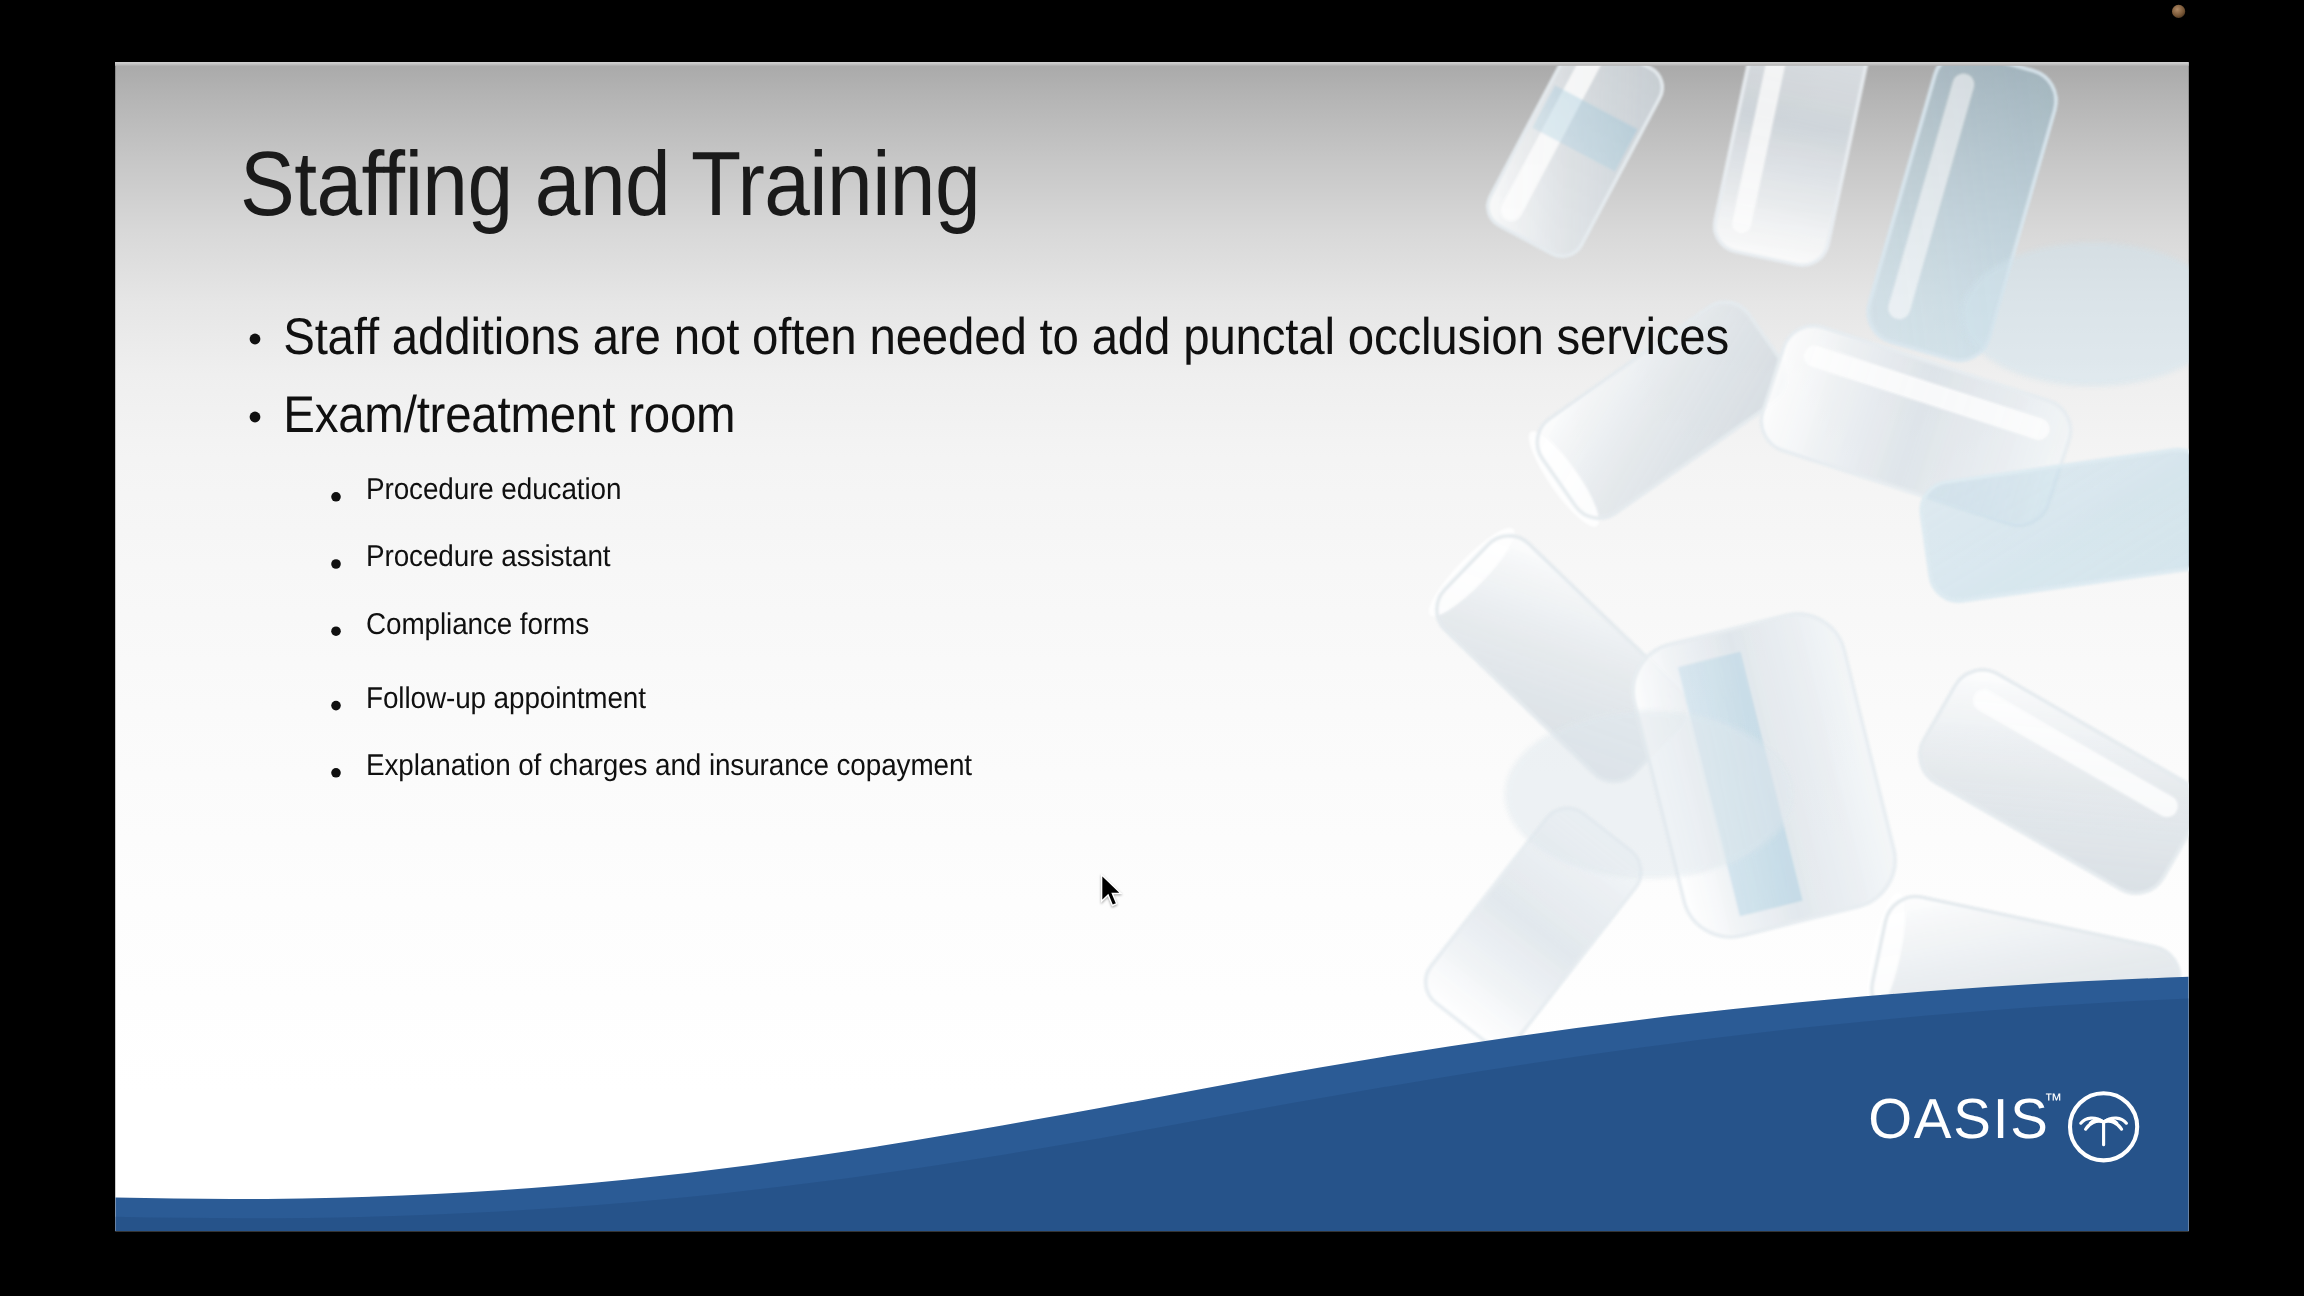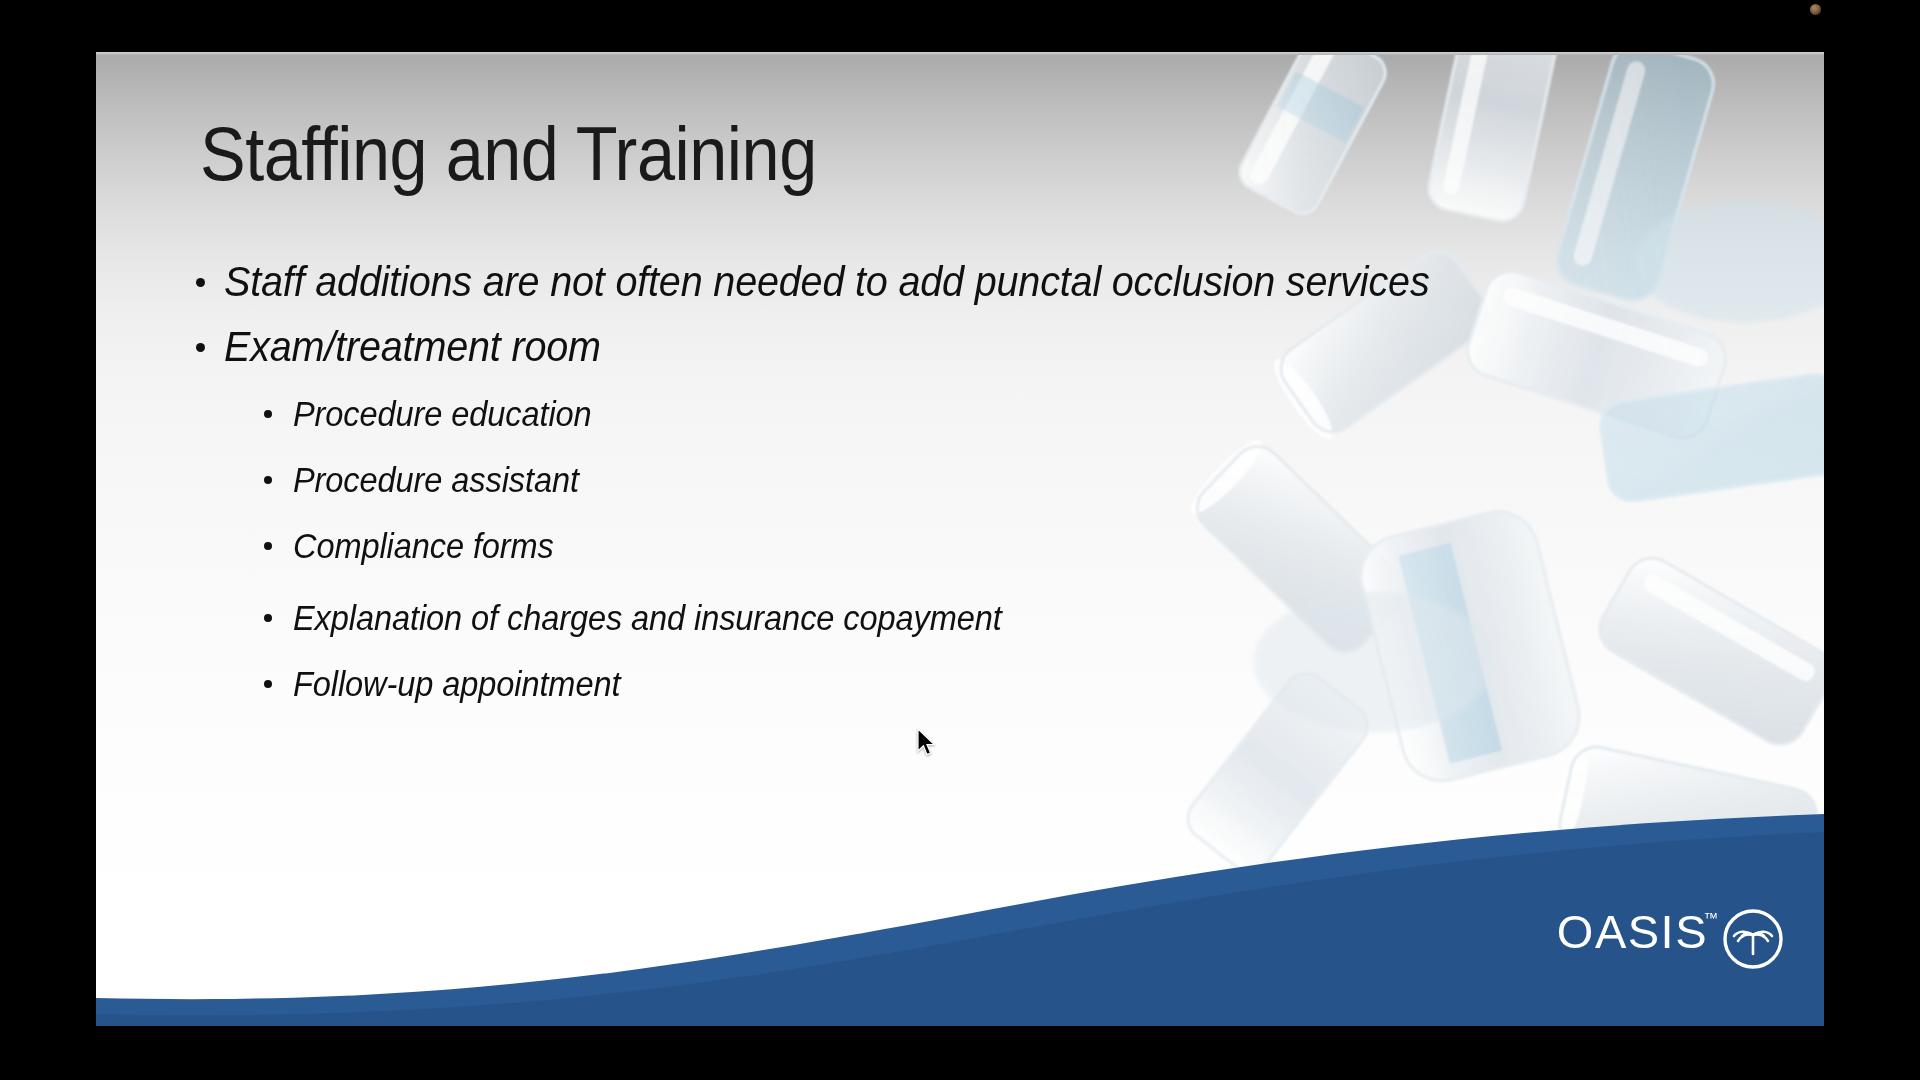--- a/index.html
+++ b/index.html
@@ -134,24 +134,23 @@
     font-weight: 400;
     letter-spacing: -0.5px;
     line-height: 1.05;
     white-space: nowrap;
     transform: scaleX(0.90);
     transform-origin: left center;
   }
 
   #bullets {
     position: absolute;
-    left: 92px;
+    left: 104px;
     top: 208px;
     width: 1560px;
-    font-style: italic;
   }
 
   .l1 {
     position: relative;
     color: #101010;
     font-family: "Liberation Sans Narrow", "Liberation Sans", sans-serif;
     font-size: 43px;
     font-weight: 400;
     line-height: 1;
     padding-left: 36px;
@@ -171,21 +170,21 @@
   .l1 .txt {
     display: inline-block;
     transform: scaleX(0.92);
     transform-origin: left center;
   }
 
   .l2 {
     position: relative;
     color: #101010;
     font-family: "Liberation Sans Narrow", "Liberation Sans", sans-serif;
-    font-size: 35px;
+    font-size: 25px;
     font-weight: 400;
     line-height: 1;
     padding-left: 105px;
     margin-bottom: 31px;
     white-space: nowrap;
     letter-spacing: -0.1px;
   }
   .l2 .dot {
     position: absolute;
     left: 76px;
@@ -375,26 +374,26 @@
         <div class="l2">
           <span class="dot"></span>
           <span class="txt">Compliance forms</span>
         </div>
 
 
         <div class="spacer-sm"></div>
 
         <div class="l2">
           <span class="dot"></span>
+          <span class="txt">Follow-up appointment</span>
+        </div>
+
+        <div class="l2">
+          <span class="dot"></span>
           <span class="txt">Explanation of charges and insurance copayment</span>
-        </div>
-
-        <div class="l2">
-          <span class="dot"></span>
-          <span class="txt">Follow-up appointment</span>
         </div>
 
 
       </div>
     </div>
   </div>
 
   <svg id="cursor" width="22" height="32" viewBox="0 0 22 32" style="left: 916px; top: 728px;">
     <path d="M2,1 L2,23 L7.4,17.8 L11,26.6 L14.6,25 L11,16.6 L18,16.4 Z" fill="#000000" stroke="#ffffff" stroke-width="1.2"></path>
   </svg>

